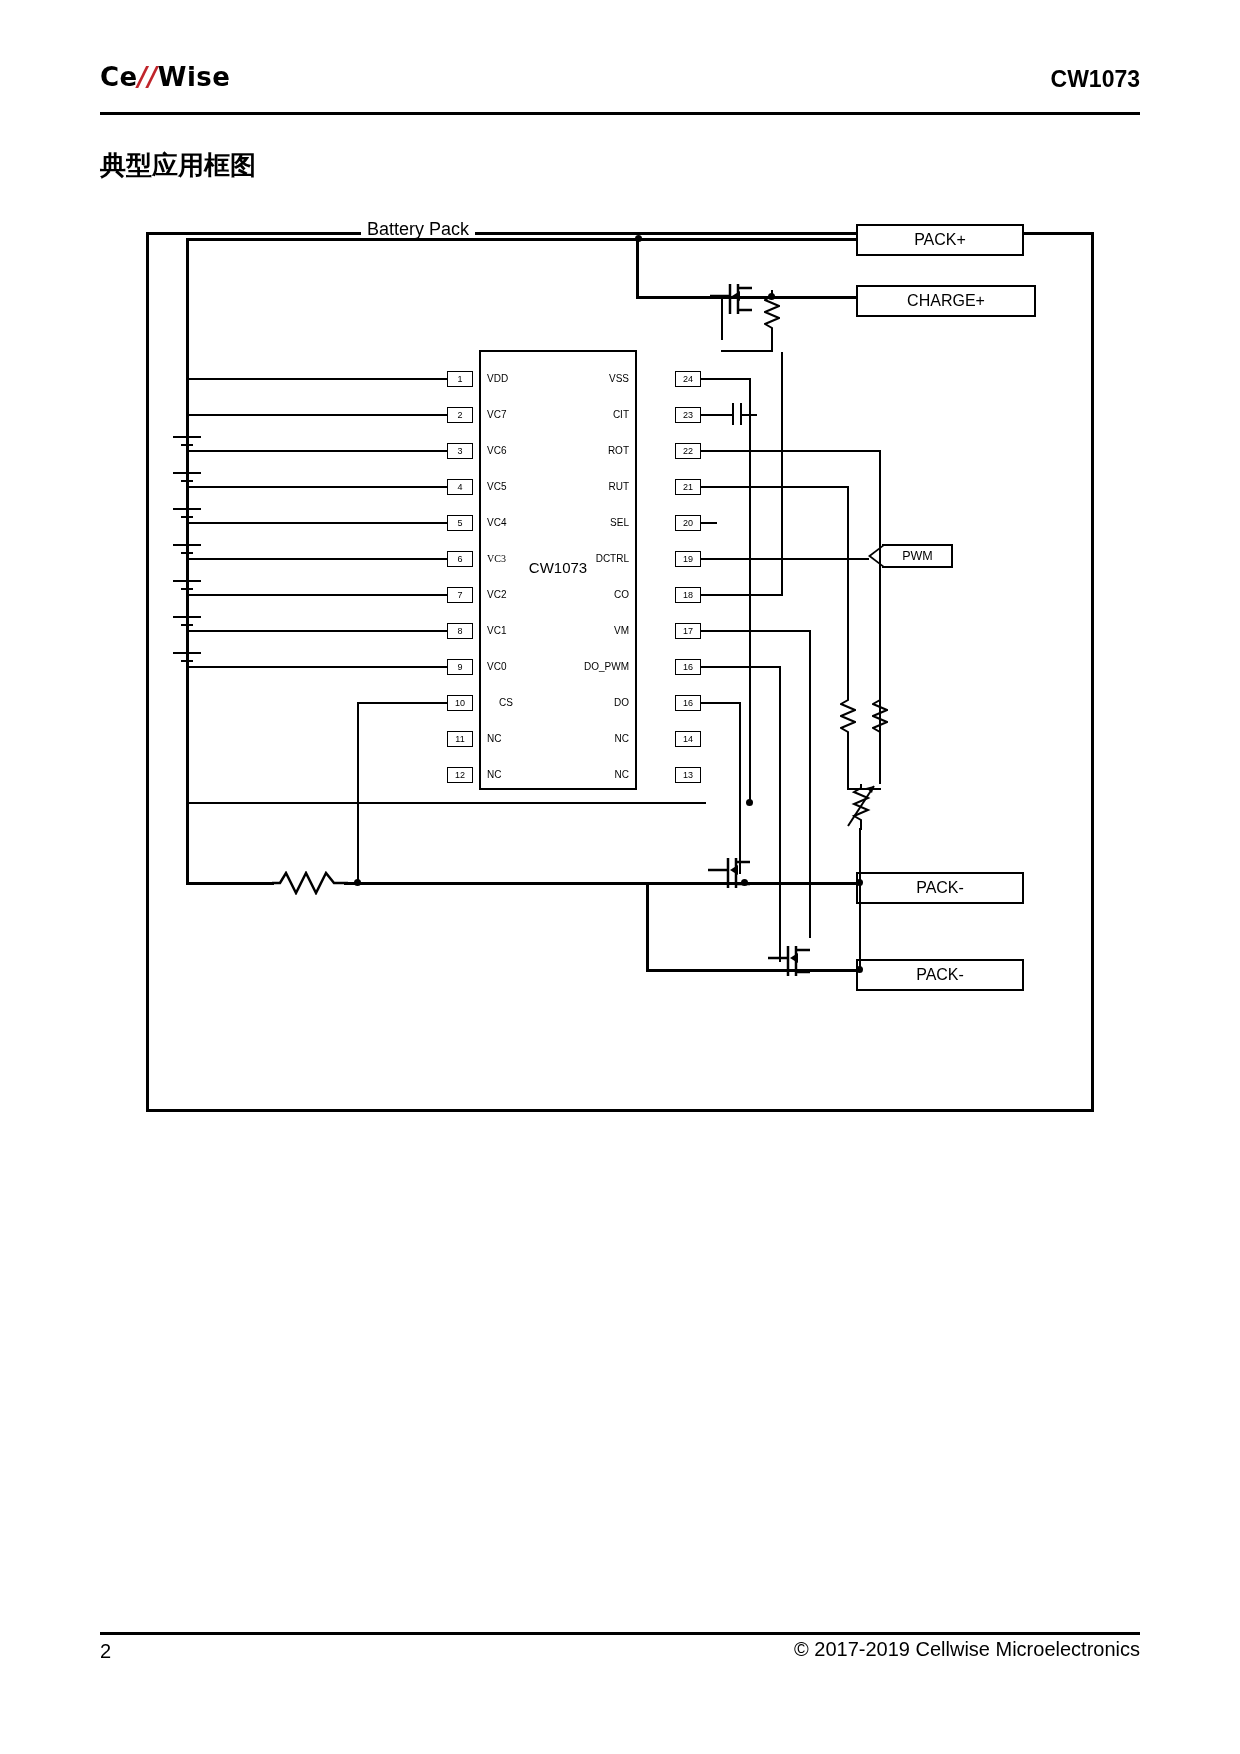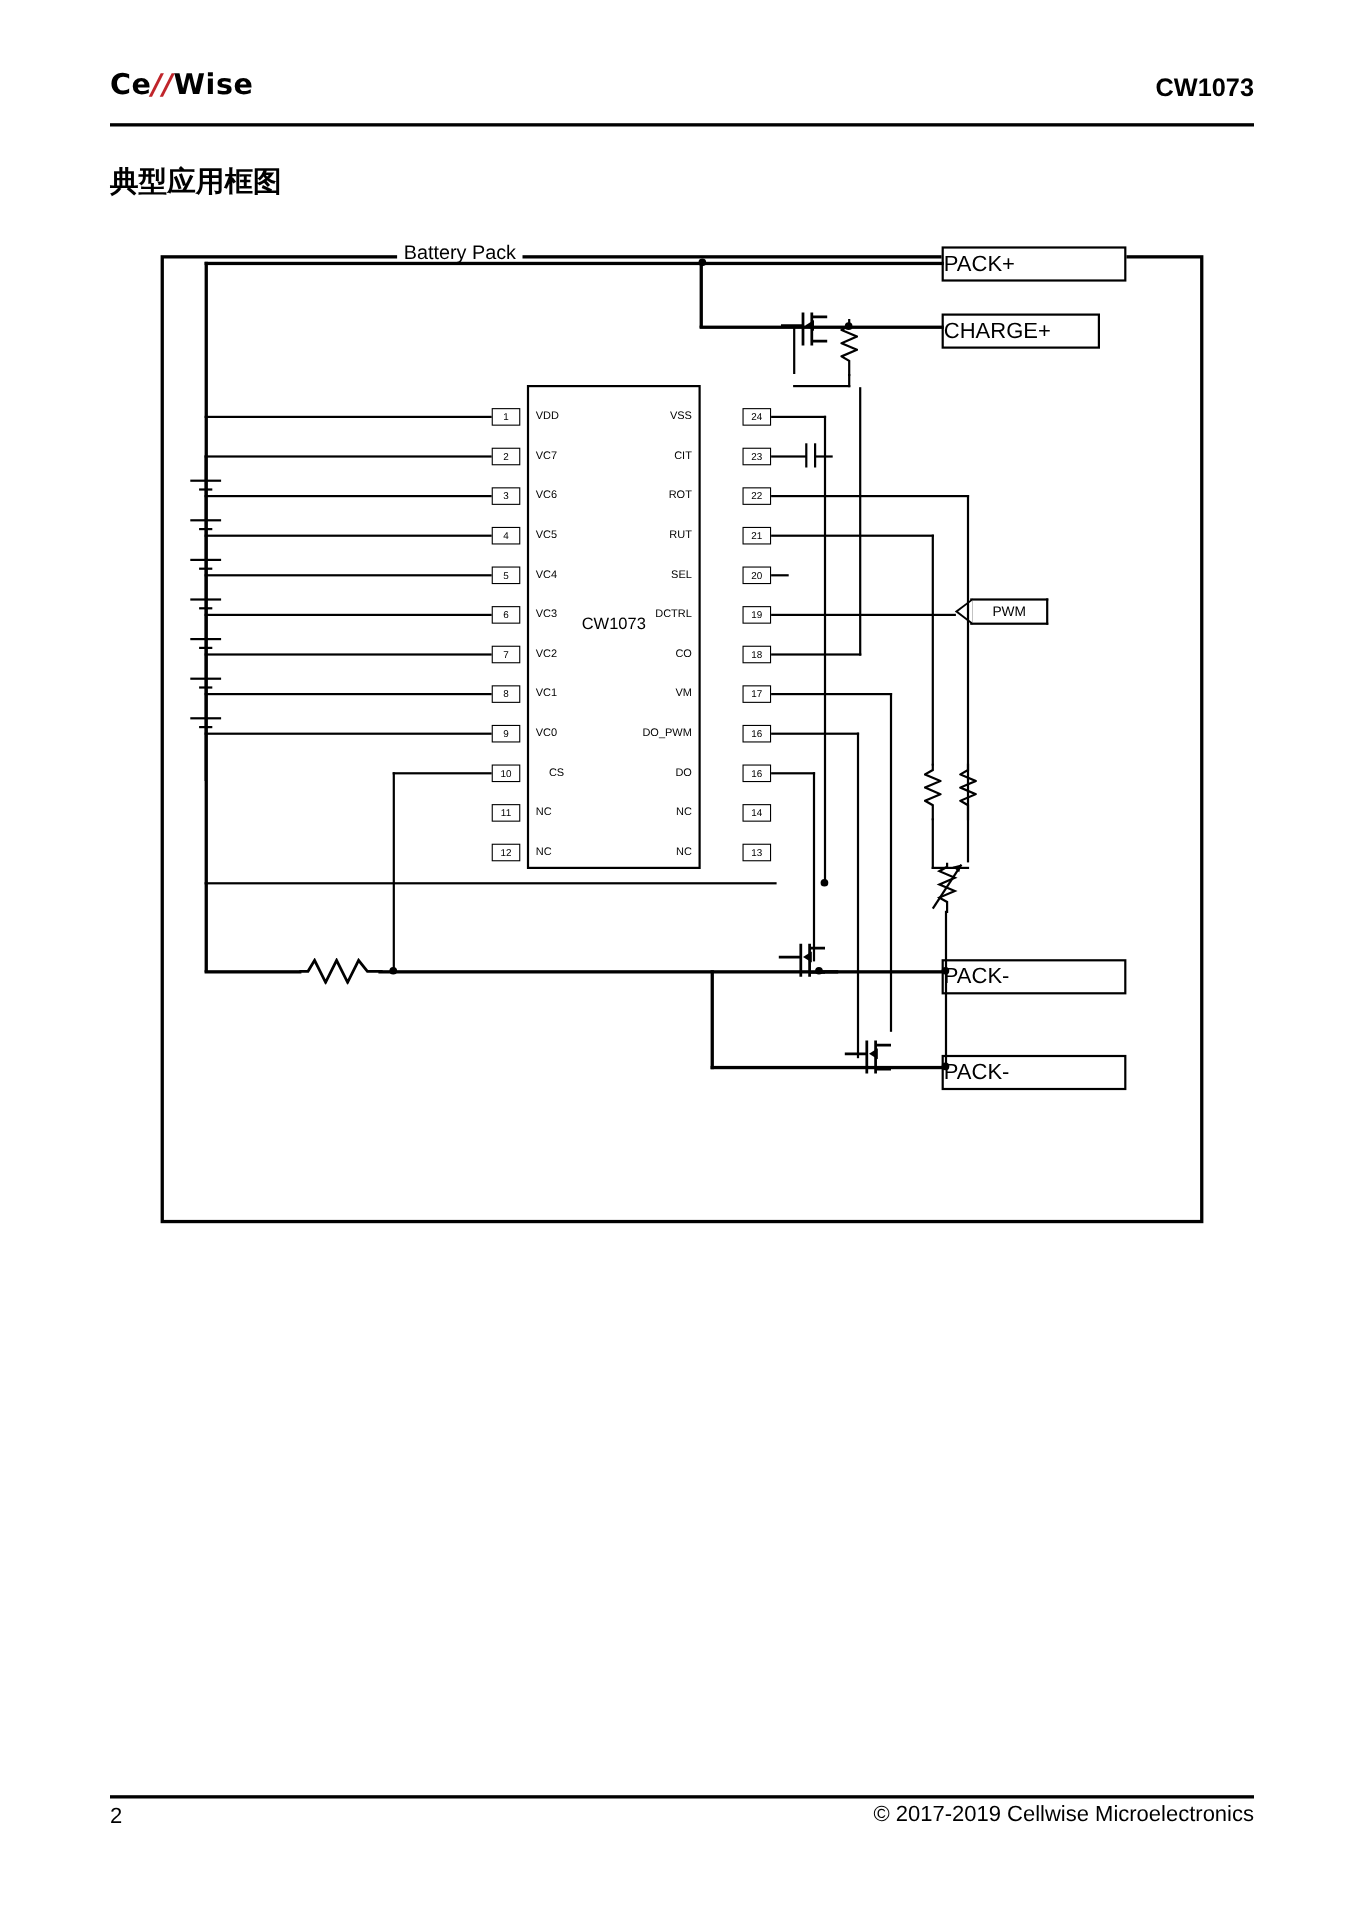--- a/index.html
+++ b/index.html
@@ -139,22 +139,23 @@
     box-sizing: border-box;
   }
 
   
   .term {
     position: absolute;
     height: 32px;
     border: 2px solid #000;
     background: #fff;
     box-sizing: border-box;
-    font-size: 20px;
+    font-size: 16px;
     line-height: 28px;
+    text-align: center;
     white-space: nowrap;
   }
 
   
   .bp-label {
     position: absolute;
     left: 215px;
     top: -13px;
     font-size: 18px;
     background: #fff;
@@ -312,21 +313,21 @@
     <div class="pin-num" style="left:301px; top:427px;">9</div>
     <div class="pin-num" style="left:301px; top:463px;">10</div>
     <div class="pin-num" style="left:301px; top:499px;">11</div>
     <div class="pin-num" style="left:301px; top:535px;">12</div>
 
     <div class="pin-label left" style="top:141px;">VDD</div>
     <div class="pin-label left" style="top:177px;">VC7</div>
     <div class="pin-label left" style="top:213px;">VC6</div>
     <div class="pin-label left" style="top:249px;">VC5</div>
     <div class="pin-label left" style="top:285px;">VC4</div>
-    <div class="pin-label left" style="top:321px;">VC3</div>
+    <div class="pin-label left" style="top:321px;font-family:Liberation Serif, serif;">VC3</div>
     <div class="pin-label left" style="top:357px;">VC2</div>
     <div class="pin-label left" style="top:393px;">VC1</div>
     <div class="pin-label left" style="top:429px;">VC0</div>
     <div class="pin-label left" style="top:465px;margin-left:12px;">CS</div>
     <div class="pin-label left" style="top:501px;">NC</div>
     <div class="pin-label left" style="top:537px;">NC</div>
 
     <div class="pin-num" style="left:529px; top:139px;">24</div>
     <div class="pin-num" style="left:529px; top:175px;">23</div>
     <div class="pin-num" style="left:529px; top:211px;">22</div>
@@ -347,21 +348,21 @@
     <div class="pin-label right" style="top:285px;">SEL</div>
     <div class="pin-label right" style="top:321px;">DCTRL</div>
     <div class="pin-label right" style="top:357px;">CO</div>
     <div class="pin-label right" style="top:393px;">VM</div>
     <div class="pin-label right" style="top:429px;">DO_PWM</div>
     <div class="pin-label right" style="top:465px;">DO</div>
     <div class="pin-label right" style="top:501px;">NC</div>
     <div class="pin-label right" style="top:537px;">NC</div>
 
     <div class="term" style="left:710px; top:-8px; width:168px;">PACK+</div>
-    <div class="term" style="left:710px; top:53px; width:144px;">CHARGE+</div>
+    <div class="term" style="left:710px; top:53px; width:180px;">CHARGE+</div>
     <div class="term" style="left:710px; top:640px; width:168px;">PACK-</div>
     <div class="term" style="left:710px; top:727px; width:168px;">PACK-</div>
 
     <div class="pwm-tag">
       <div class="body"></div>
       <div class="tip"></div>
       <div class="tip-in"></div>
       <span>PWM</span>
     </div>
 

